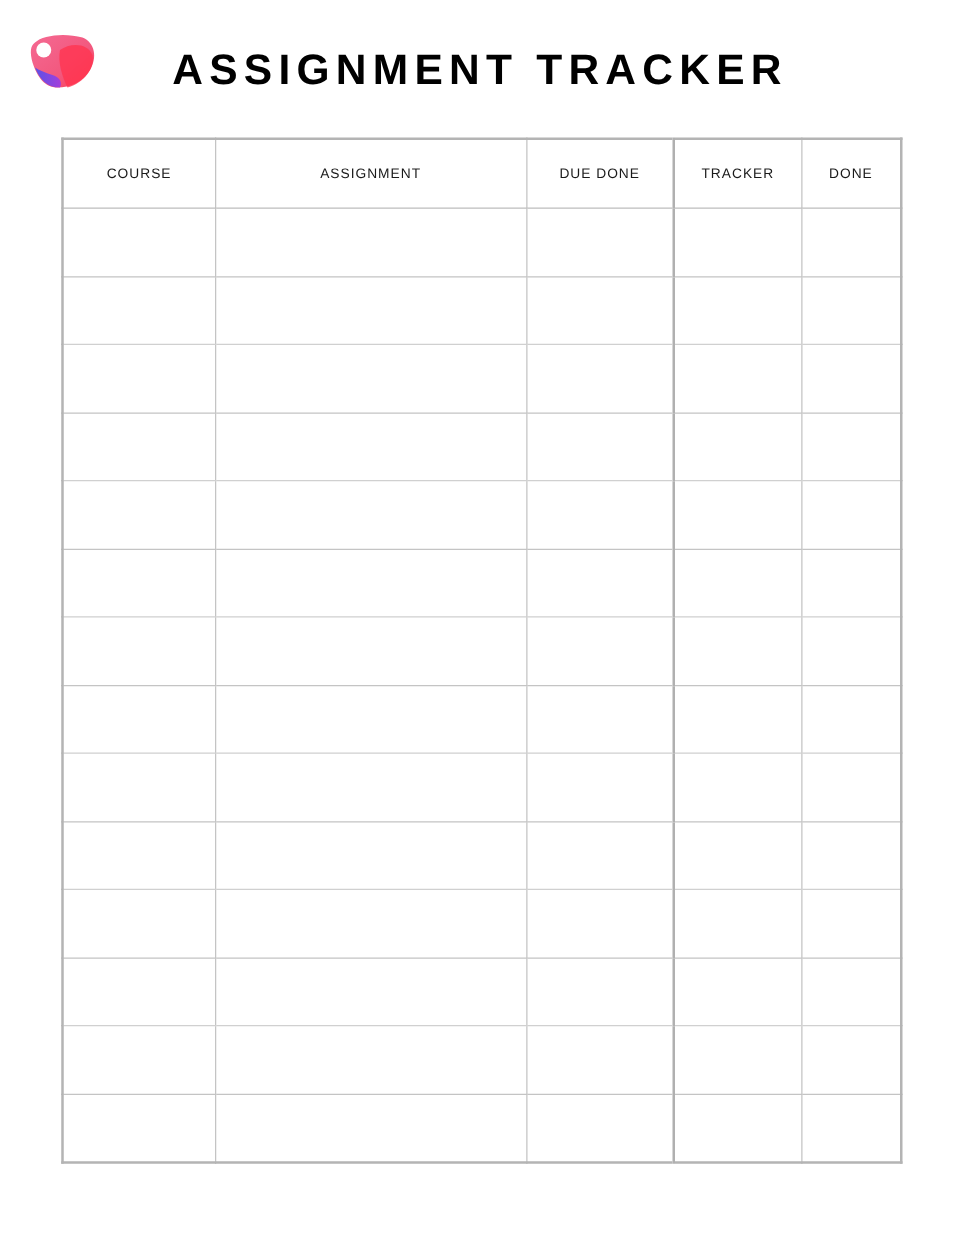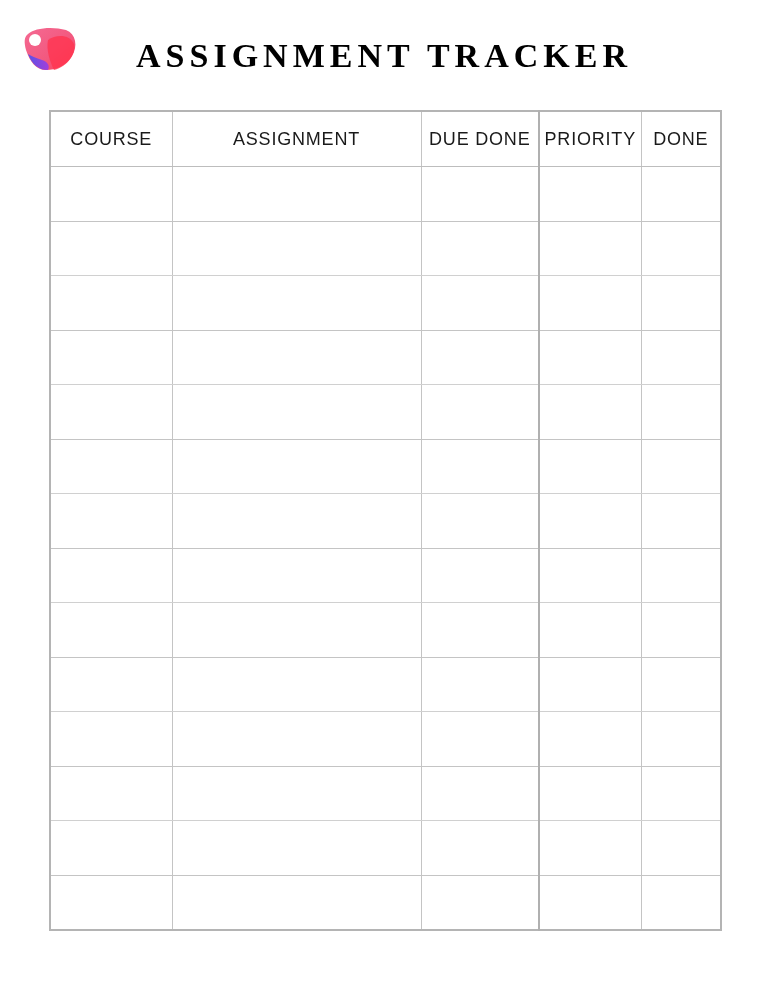--- a/index.html
+++ b/index.html
@@ -20,21 +20,21 @@
       top: 26px;
       width: 56px;
       height: 46px;
     }
     .title {
       position: absolute;
       left: 0;
       width: 768px;
       top: 34px;
       text-align: center;
-      font-family: Liberation Serif, serif;
+      font-family: Liberation Sans, sans-serif;
       font-weight: bold;
       font-size: 34px;
       letter-spacing: 5px;
       color: #000000;
       line-height: 44px;
       padding-left: 0;
     }
     .title span { padding-left: 0; }
     table.tracker {
       position: absolute;
@@ -46,21 +46,21 @@
       border: 2px solid #b4b4b4;
     }
     table.tracker th, table.tracker td {
       border: 1px solid #c4c4c4;
       padding: 0;
     }
     table.tracker th {
       height: 54px;
       font-family: "Liberation Sans", sans-serif;
       font-weight: normal;
-      font-size: 18px;
+      font-size: 11px;
       letter-spacing: 0.8px;
       color: #1a1a1a;
       text-align: center;
       vertical-align: middle;
       border-bottom: 1px solid #bdbdbd;
     }
     table.tracker td {
       height: 53.5px;
     }
     table.tracker tr:nth-child(even) td { border-bottom-color: #d0d0d0; }
@@ -99,21 +99,21 @@
     <col style="width:249px">
     <col style="width:118px">
     <col style="width:102px">
     <col style="width:80px">
   </colgroup>
   <thead>
     <tr>
       <th>COURSE</th>
       <th>ASSIGNMENT</th>
       <th>DUE DONE</th>
-      <th class="col-divider-strong">PRIORITY</th>
+      <th class="col-divider-strong">TRACKER</th>
       <th>DONE</th>
     </tr>
   </thead>
   <tbody>
     <tr>
         <td></td>
         <td></td>
         <td></td>
         <td class="col-divider-strong"></td>
         <td></td>

